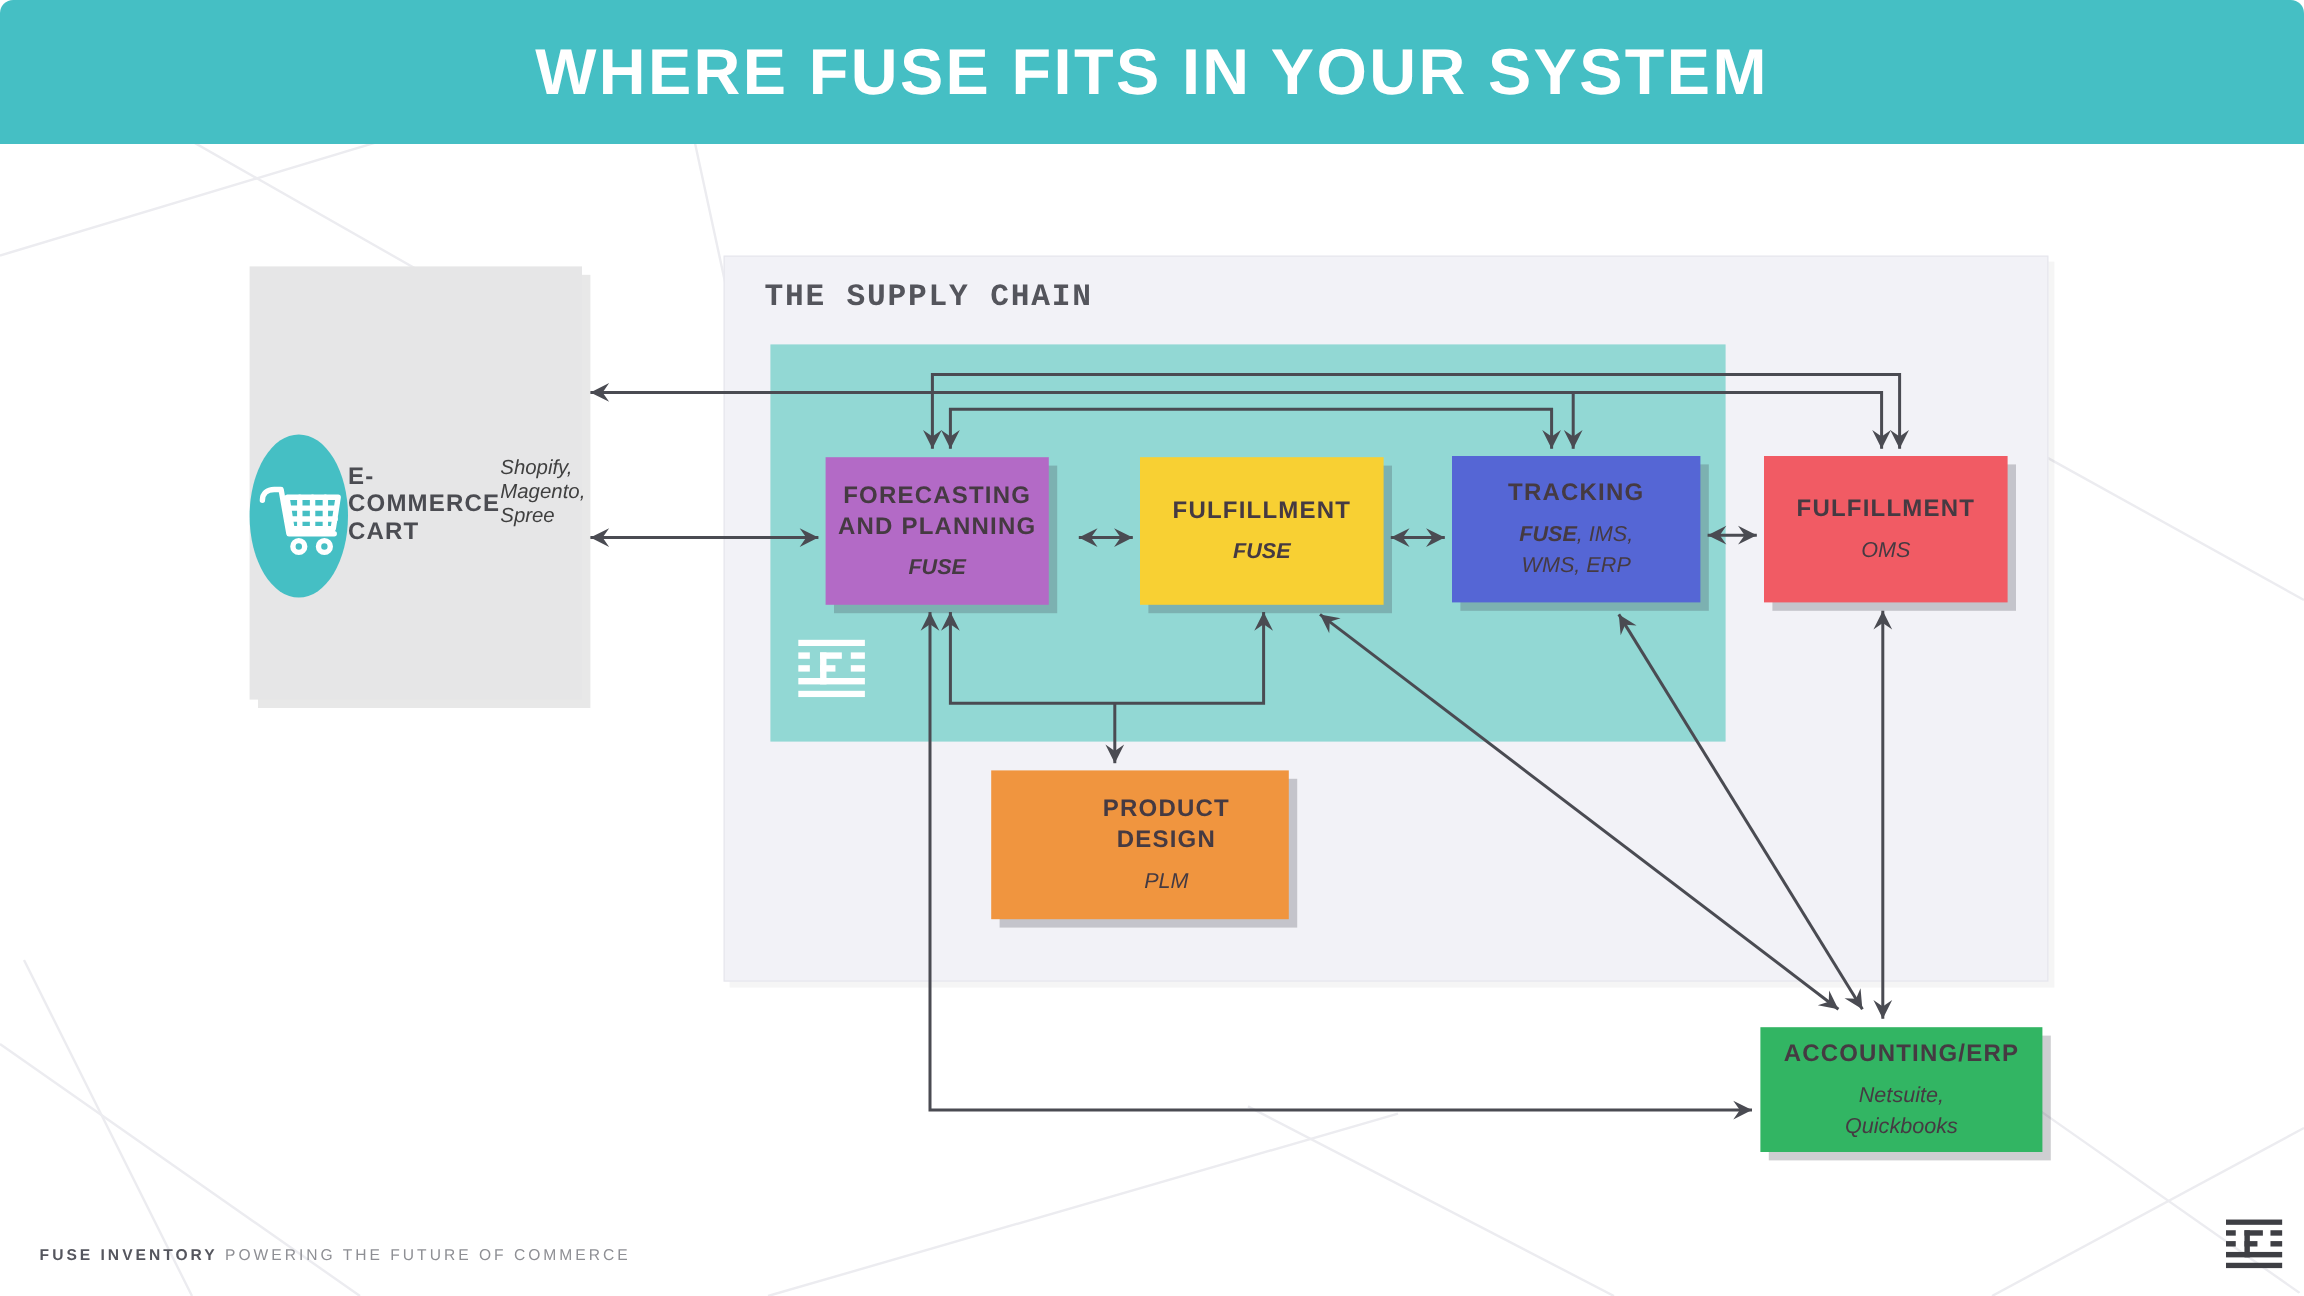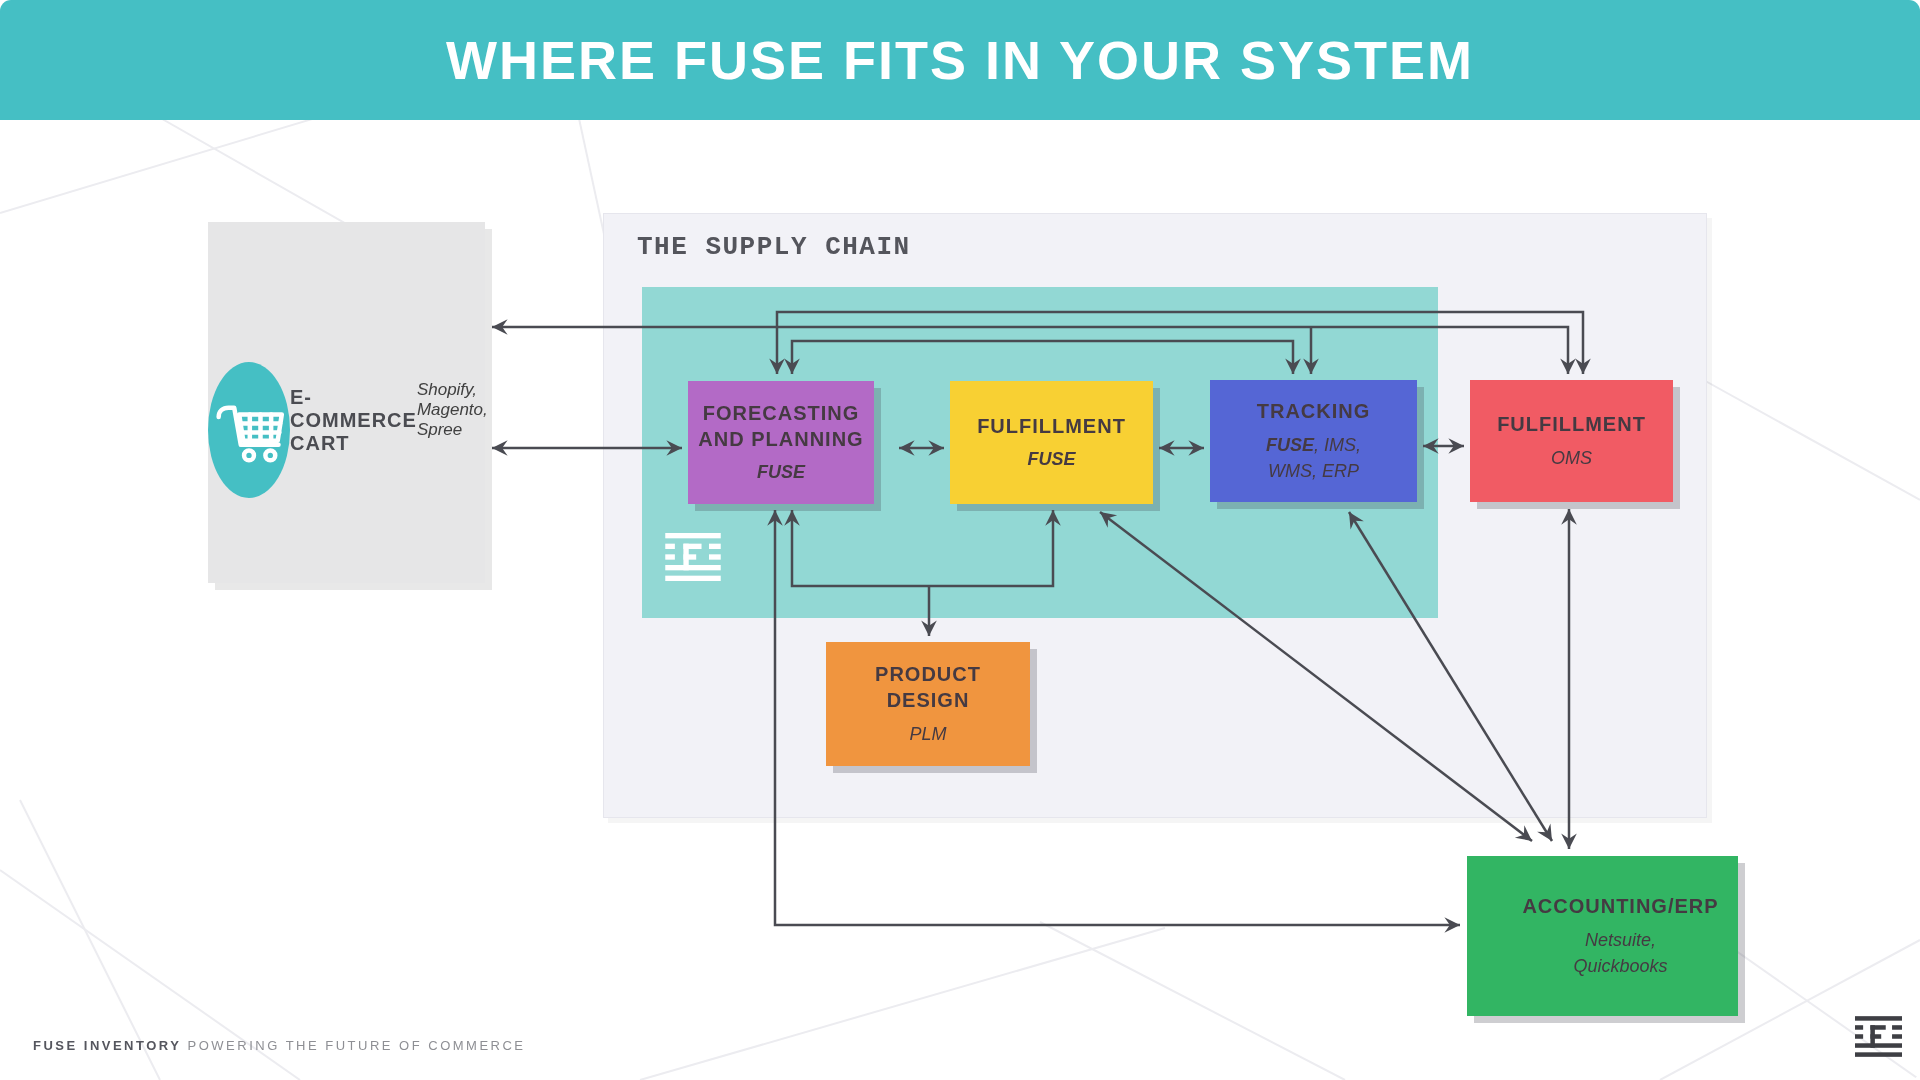--- a/index.html
+++ b/index.html
@@ -28,21 +28,21 @@
   .node{position:absolute;display:flex;flex-direction:column;align-items:center;justify-content:center;
     box-shadow:7px 7px 0 rgba(60,60,72,0.25);z-index:2;text-align:center;color:#453A42;}
   .node .t{font-weight:bold;font-size:20px;letter-spacing:1px;line-height:1.32;}
   .node .s{font-style:italic;font-size:18px;margin-top:7px;line-height:1.45;}
   .node .s .b{font-weight:bold;}
   #node-forecasting{left:688px;top:381px;width:186px;height:123px;}
   #node-procurement{left:950px;top:381px;width:203px;height:123px;}
   #node-tracking{left:1210px;top:380px;width:207px;height:122px;}
   #node-fulfillment{left:1470px;top:380px;width:203px;height:122px;}
   #node-product{left:826px;top:642px;width:204px;height:124px;}
-  #node-accounting{left:1467px;top:856px;width:235px;height:160px;padding-left:36px;}
+  #node-accounting{left:1467px;top:856px;width:235px;height:104px;}
   
   #footer{position:absolute;left:33px;top:1038px;font-size:13px;letter-spacing:2.5px;z-index:2;white-space:nowrap;}
   #footer .brand{font-weight:bold;color:#55565E;}
   #footer .tag{color:#8E8F94;}
   #footer-logo{position:absolute;left:1855px;top:1016px;z-index:2;}
 </style>
 </head>
 <body>
 
 <div id="stage">
@@ -121,21 +121,21 @@
       <div><span class="b">FUSE</span><span>, IMS,</span></div>
       <div>WMS, ERP</div>
     </div>
   </div>
 
   <div class="node" id="node-fulfillment" style="background-color: rgb(241, 91, 100);">
     <div class="t">FULFILLMENT</div>
     <div class="s">OMS</div>
   </div>
 
-  <div class="node" id="node-product" style="background-color: rgb(240, 149, 63);">
+  <div class="node" id="node-product" style="background-color: rgb(240, 149, 63); padding-left: 44px;">
     <div class="t">
       <div>PRODUCT</div>
       <div>DESIGN</div>
     </div>
     <div class="s">PLM</div>
   </div>
 
   <div class="node" id="node-accounting" style="background-color: rgb(50, 181, 99);">
     <div class="t">ACCOUNTING/ERP</div>
     <div class="s">

